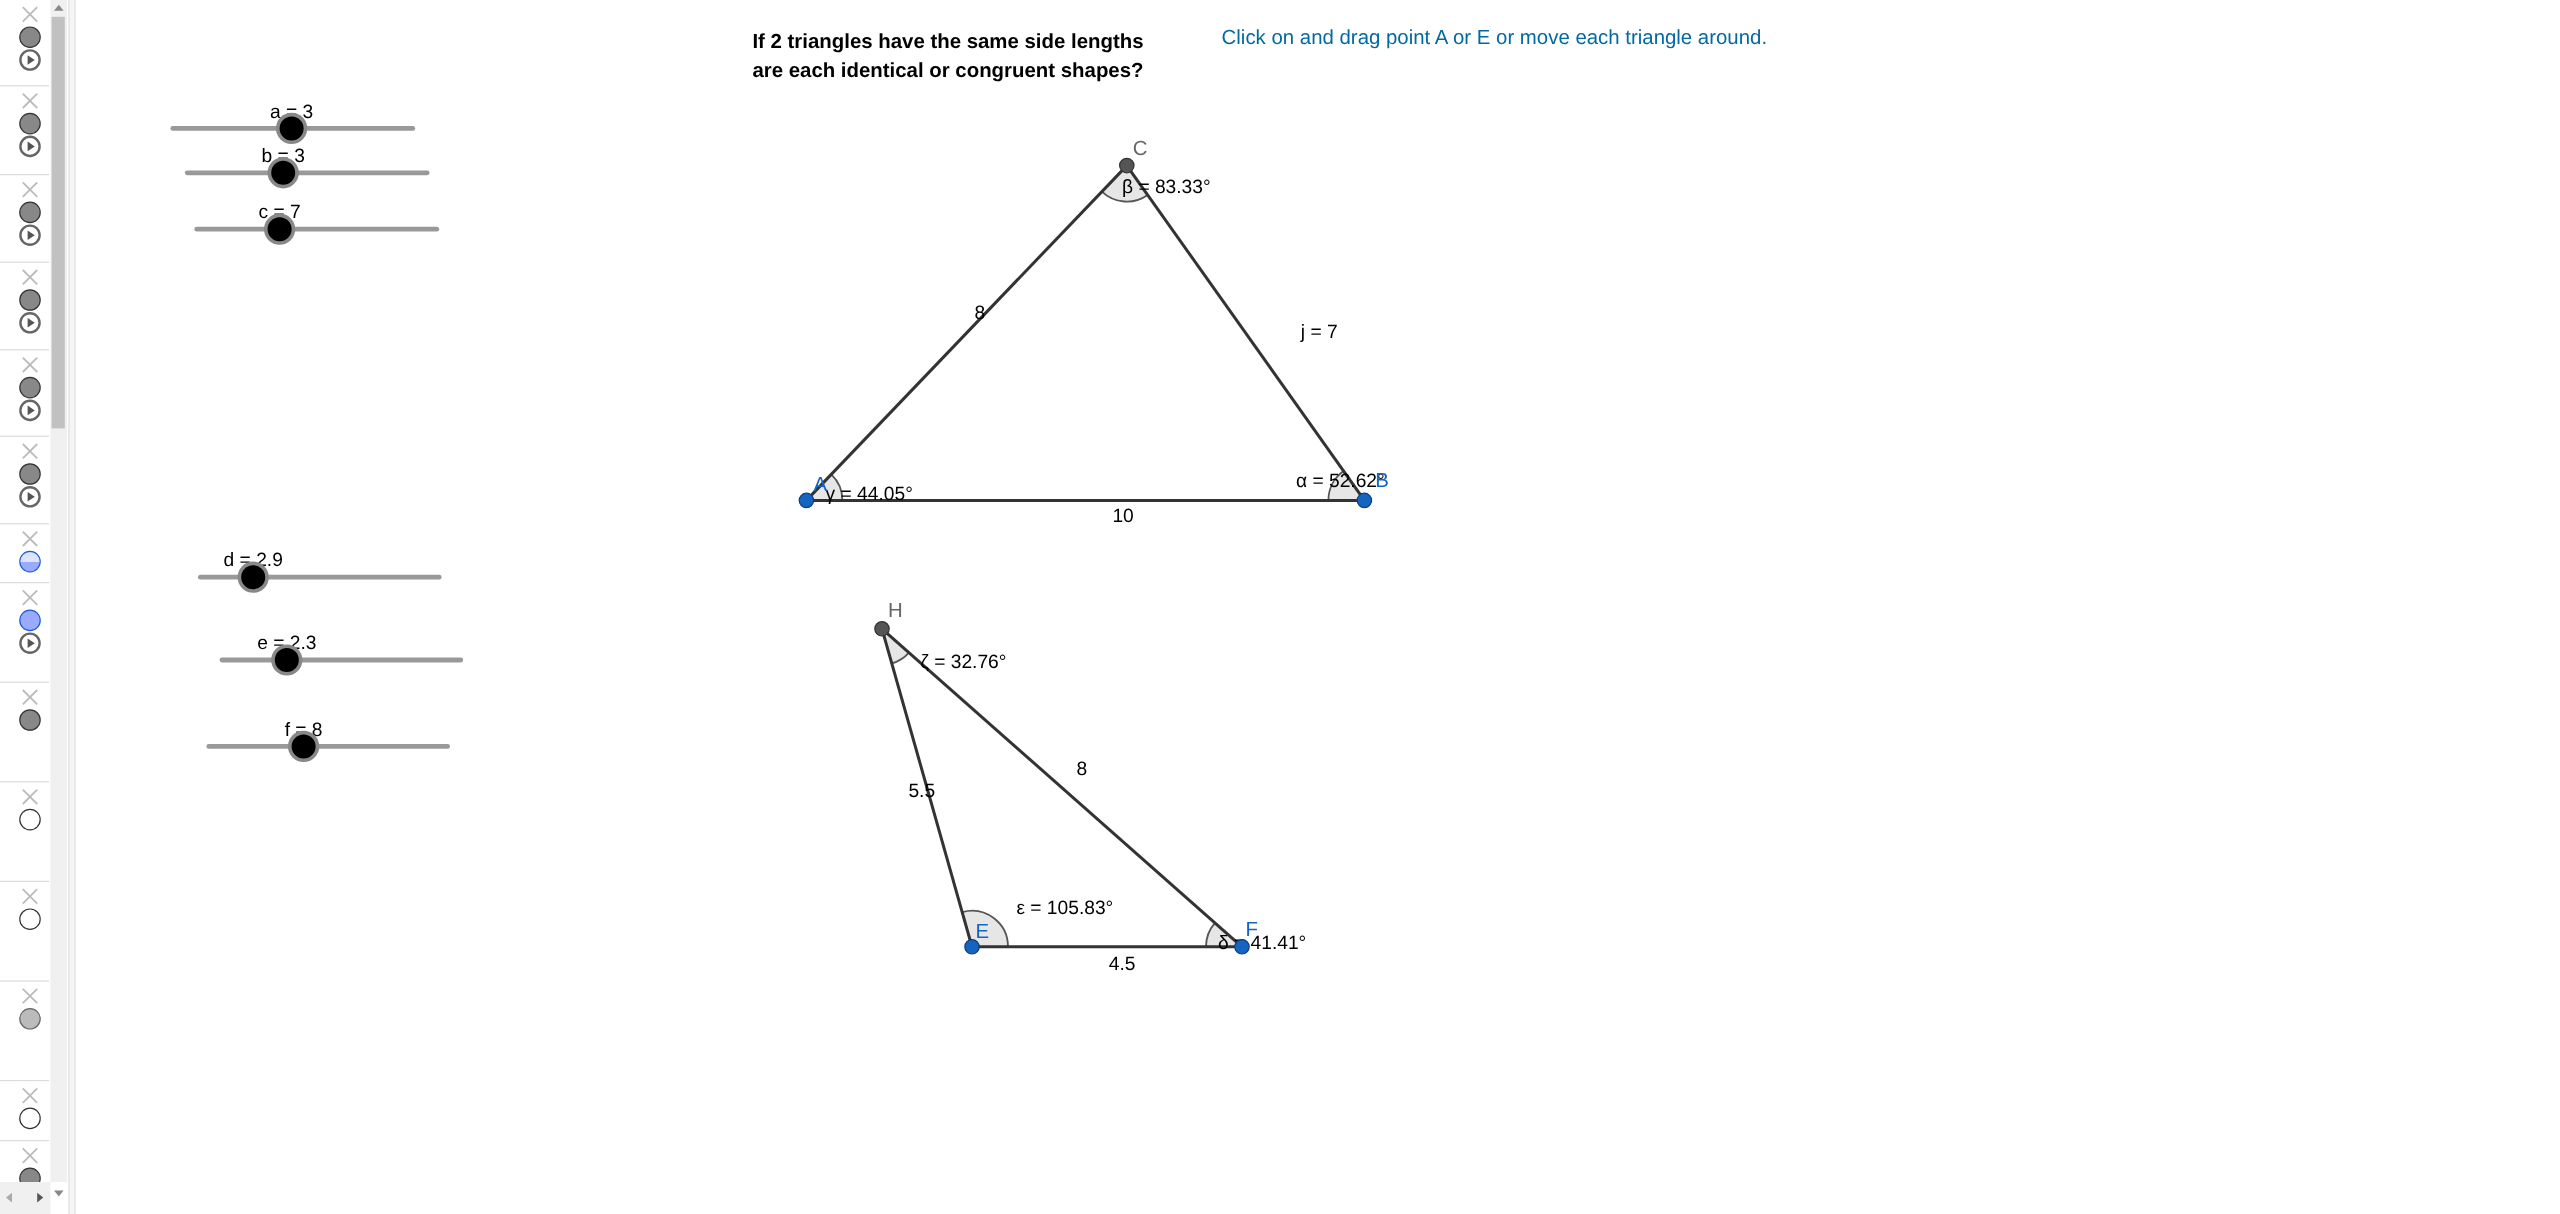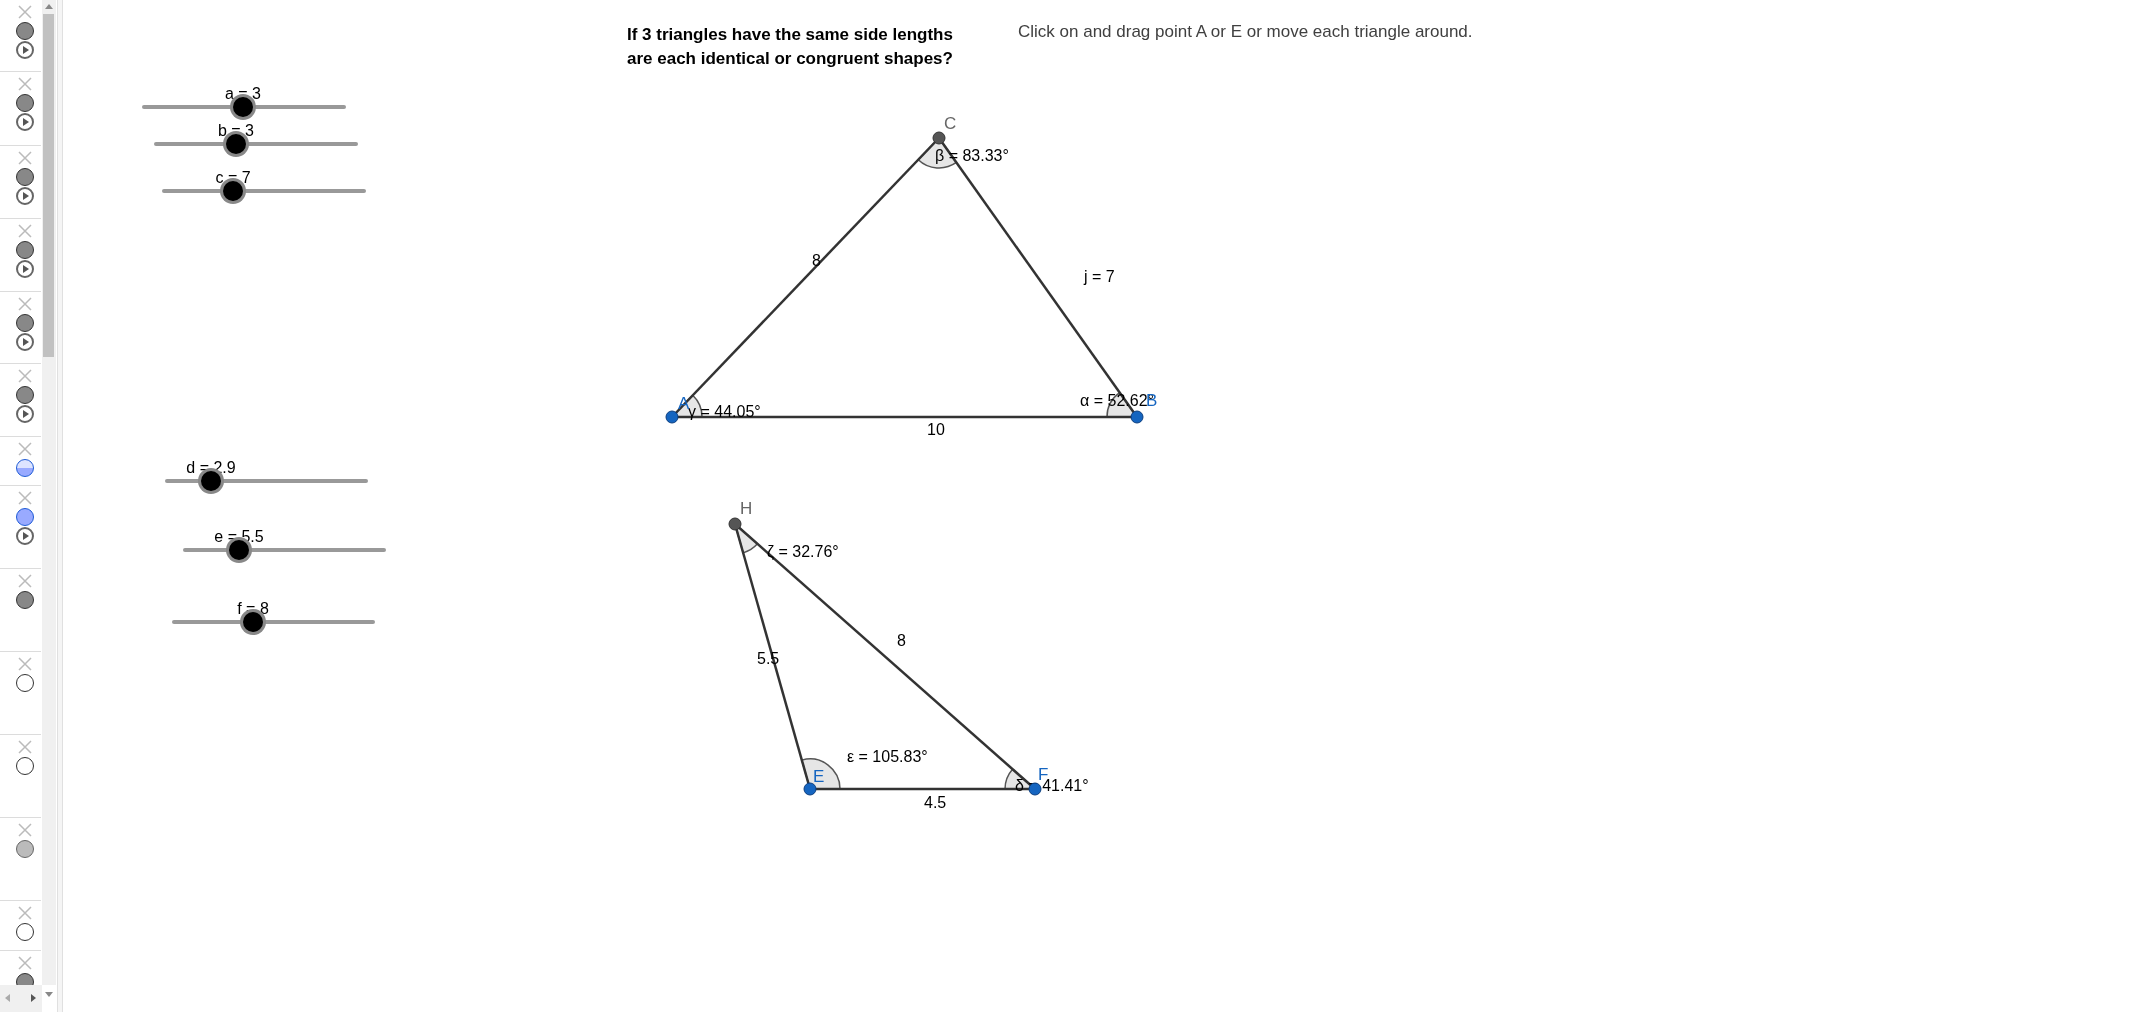--- a/index.html
+++ b/index.html
@@ -17,21 +17,21 @@
   #vscroll .down { position:absolute; left:3px; top:992px; border-top:5px solid #888; border-left:4px solid transparent; border-right:4px solid transparent; }
   #hscroll { position:absolute; left:0; top:985px; width:42px; height:27px; background:#f0f0f0; }
   #hscroll .left { position:absolute; left:5px; top:9px; border-right:5px solid #aaa; border-top:4px solid transparent; border-bottom:4px solid transparent; }
   #hscroll .right { position:absolute; left:31px; top:9px; border-left:5px solid #555; border-top:4px solid transparent; border-bottom:4px solid transparent; }
   #divider { position:absolute; left:57px; top:0; width:6px; height:1012px; background:#f5f5f5; border-left:1px solid #e0e0e0; border-right:1px solid #e0e0e0; box-sizing:border-box; }
   .slider { position:absolute; height:30px; }
   .slider .label { position:absolute; top:-20px; font-size:16px; color:#000; white-space:nowrap; transform:translateX(-50%); }
   .slider .track { position:absolute; left:0; top:0; height:4px; background:#999; border-radius:2px; }
   .slider .knob { position:absolute; top:-8px; width:20px; height:20px; margin-left:-10px; border-radius:50%; background:#000; box-shadow:0 0 0 3px #888; box-sizing:border-box; }
   .heading { position:absolute; left:627px; top:23px; font-size:17px; font-weight:bold; color:#000; line-height:24px; }
-  .instruction { position:absolute; left:1018px; top:22px; font-size:17px; color:#404040; }
+  .instruction { position:absolute; left:1018px; top:22px; font-size:17px; color:#0369a1; }
   svg.canvas { position:absolute; left:0; top:0; }
   svg text { font-family:"Liberation Sans", sans-serif; }
 </style>
 </head>
 <body>
 
 <div id="algebra">
   <div class="rows" id="rows">
       <div class="row" style="top: 0px; height: 71px;">
         <svg class="x-icon" viewBox="0 0 14 14">
@@ -131,21 +131,21 @@
     <div class="down"></div>
   </div>
   <div id="hscroll">
     <div class="left"></div>
     <div class="right"></div>
   </div>
 </div>
 <div id="divider"></div>
 
 <div class="heading">
-  <div>If 3 triangles have the same side lengths</div>
+  <div>If 2 triangles have the same side lengths</div>
   <div>are each identical or congruent shapes?</div>
 </div>
 <div class="instruction">Click on and drag point A or E or move each triangle around.</div>
 
 <div id="sliders">
     <div class="slider" style="left: 142px; top: 105px; width: 204px;">
       <div class="label" style="left:101px;">a = 3</div>
       <div class="track" style="width:204px;"></div>
       <div class="knob" style="left:101px;"></div>
     </div>
@@ -158,21 +158,21 @@
       <div class="label" style="left:71px;">c = 7</div>
       <div class="track" style="width:204px;"></div>
       <div class="knob" style="left:71px;"></div>
     </div>
     <div class="slider" style="left: 165px; top: 479px; width: 203px;">
       <div class="label" style="left:46px;">d = 2.9</div>
       <div class="track" style="width:203px;"></div>
       <div class="knob" style="left:46px;"></div>
     </div>
     <div class="slider" style="left: 183px; top: 548px; width: 203px;">
-      <div class="label" style="left:56px;">e = 5.5</div>
+      <div class="label" style="left:56px;">e = 2.3</div>
       <div class="track" style="width:203px;"></div>
       <div class="knob" style="left:56px;"></div>
     </div>
     <div class="slider" style="left: 172px; top: 620px; width: 203px;">
       <div class="label" style="left:81px;">f = 8</div>
       <div class="track" style="width:203px;"></div>
       <div class="knob" style="left:81px;"></div>
     </div>
   </div>
 

